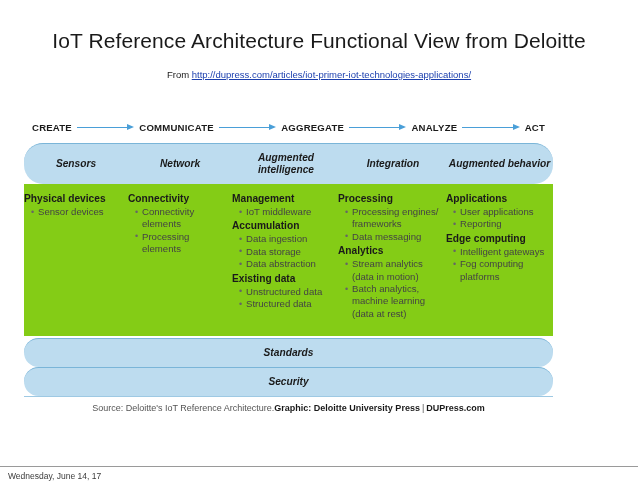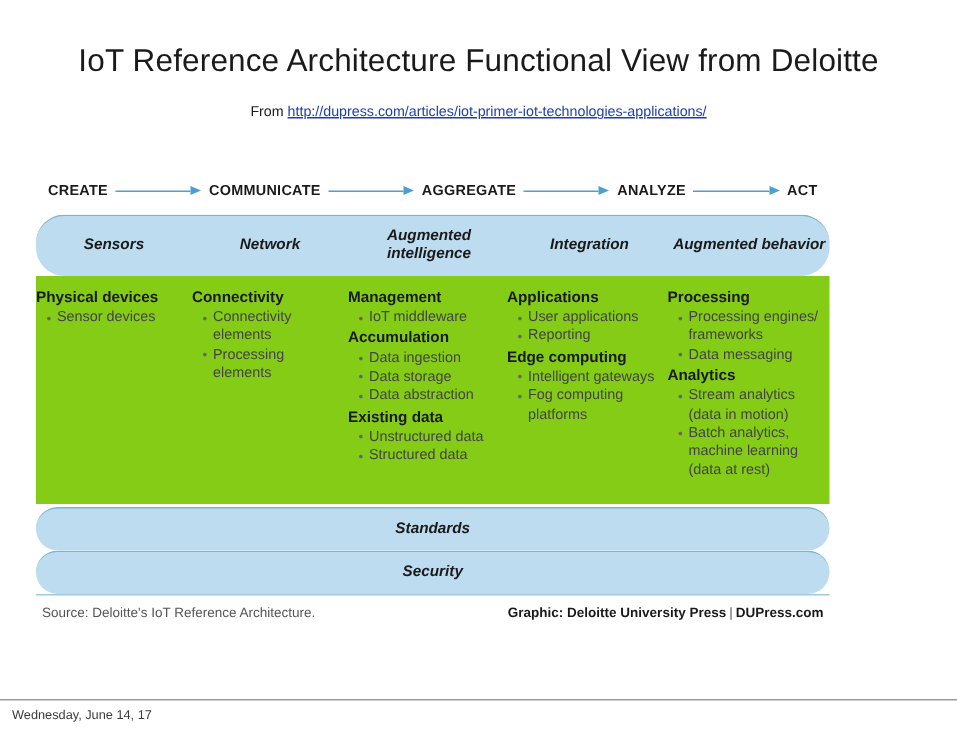--- a/index.html
+++ b/index.html
@@ -173,21 +173,21 @@
   
   .c1 { width: 104px; }
   .c2 { width: 104px; }
   .c3 { width: 106px; }
   .c4 { width: 108px; }
   .c5 { width: 107px; }
 
   
   .credit {
     display: flex;
-    justify-content: space-between;
+    justify-content: center;
     align-items: center;
     border-top: 1.4px solid #9ec9e3;
     height: 22px;
     padding: 0 4px;
     box-sizing: border-box;
     background: #ffffff;
   }
   .credit-left {
     font-size: 9px;
     color: #555555;
@@ -279,43 +279,43 @@
         <li>Data storage</li>
         <li>Data abstraction</li>
       </ul>
       <div class="col-head sub">Existing data</div>
       <ul class="bullets">
         <li>Unstructured data</li>
         <li>Structured data</li>
       </ul>
     </div>
 
+    <div class="col c4">
+      <div class="col-head">Processing</div>
+      <ul class="bullets">
+        <li>Processing engines/ frameworks</li>
+        <li>Data messaging</li>
+      </ul>
+      <div class="col-head sub">Analytics</div>
+      <ul class="bullets">
+        <li>Stream analytics (data in motion)</li>
+        <li>Batch analytics, machine learning (data at rest)</li>
+      </ul>
+    </div>
+
     <div class="col c5">
       <div class="col-head">Applications</div>
       <ul class="bullets">
         <li>User applications</li>
         <li>Reporting</li>
       </ul>
       <div class="col-head sub">Edge computing</div>
       <ul class="bullets">
         <li>Intelligent gateways</li>
         <li>Fog computing platforms</li>
-      </ul>
-    </div>
-
-    <div class="col c4">
-      <div class="col-head">Processing</div>
-      <ul class="bullets">
-        <li>Processing engines/ frameworks</li>
-        <li>Data messaging</li>
-      </ul>
-      <div class="col-head sub">Analytics</div>
-      <ul class="bullets">
-        <li>Stream analytics (data in motion)</li>
-        <li>Batch analytics, machine learning (data at rest)</li>
       </ul>
     </div>
   </div>
 
   <div class="band band-wide">Standards</div>
   <div class="band band-wide second">Security</div>
 
   <div class="credit">
     <span class="credit-left">Source: Deloitte's IoT Reference Architecture.</span>
     <span class="credit-right">

